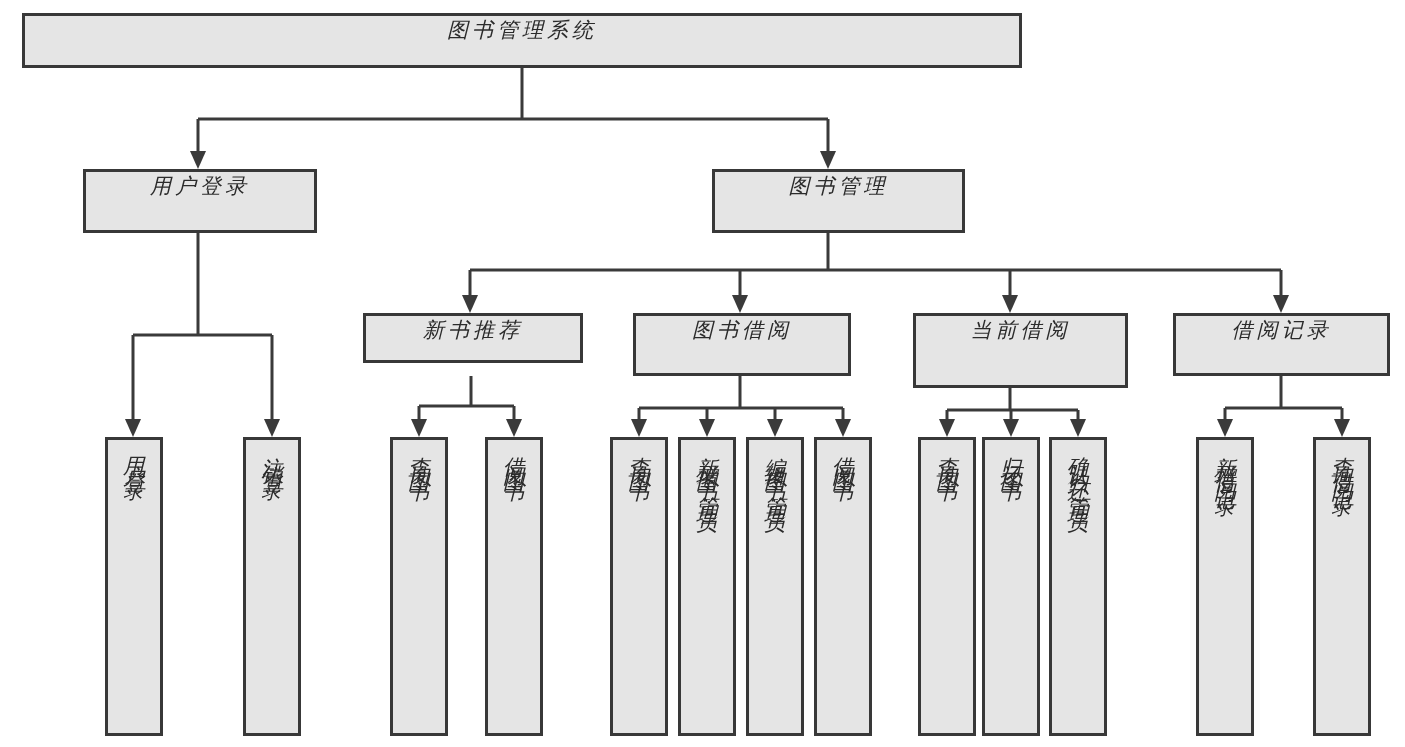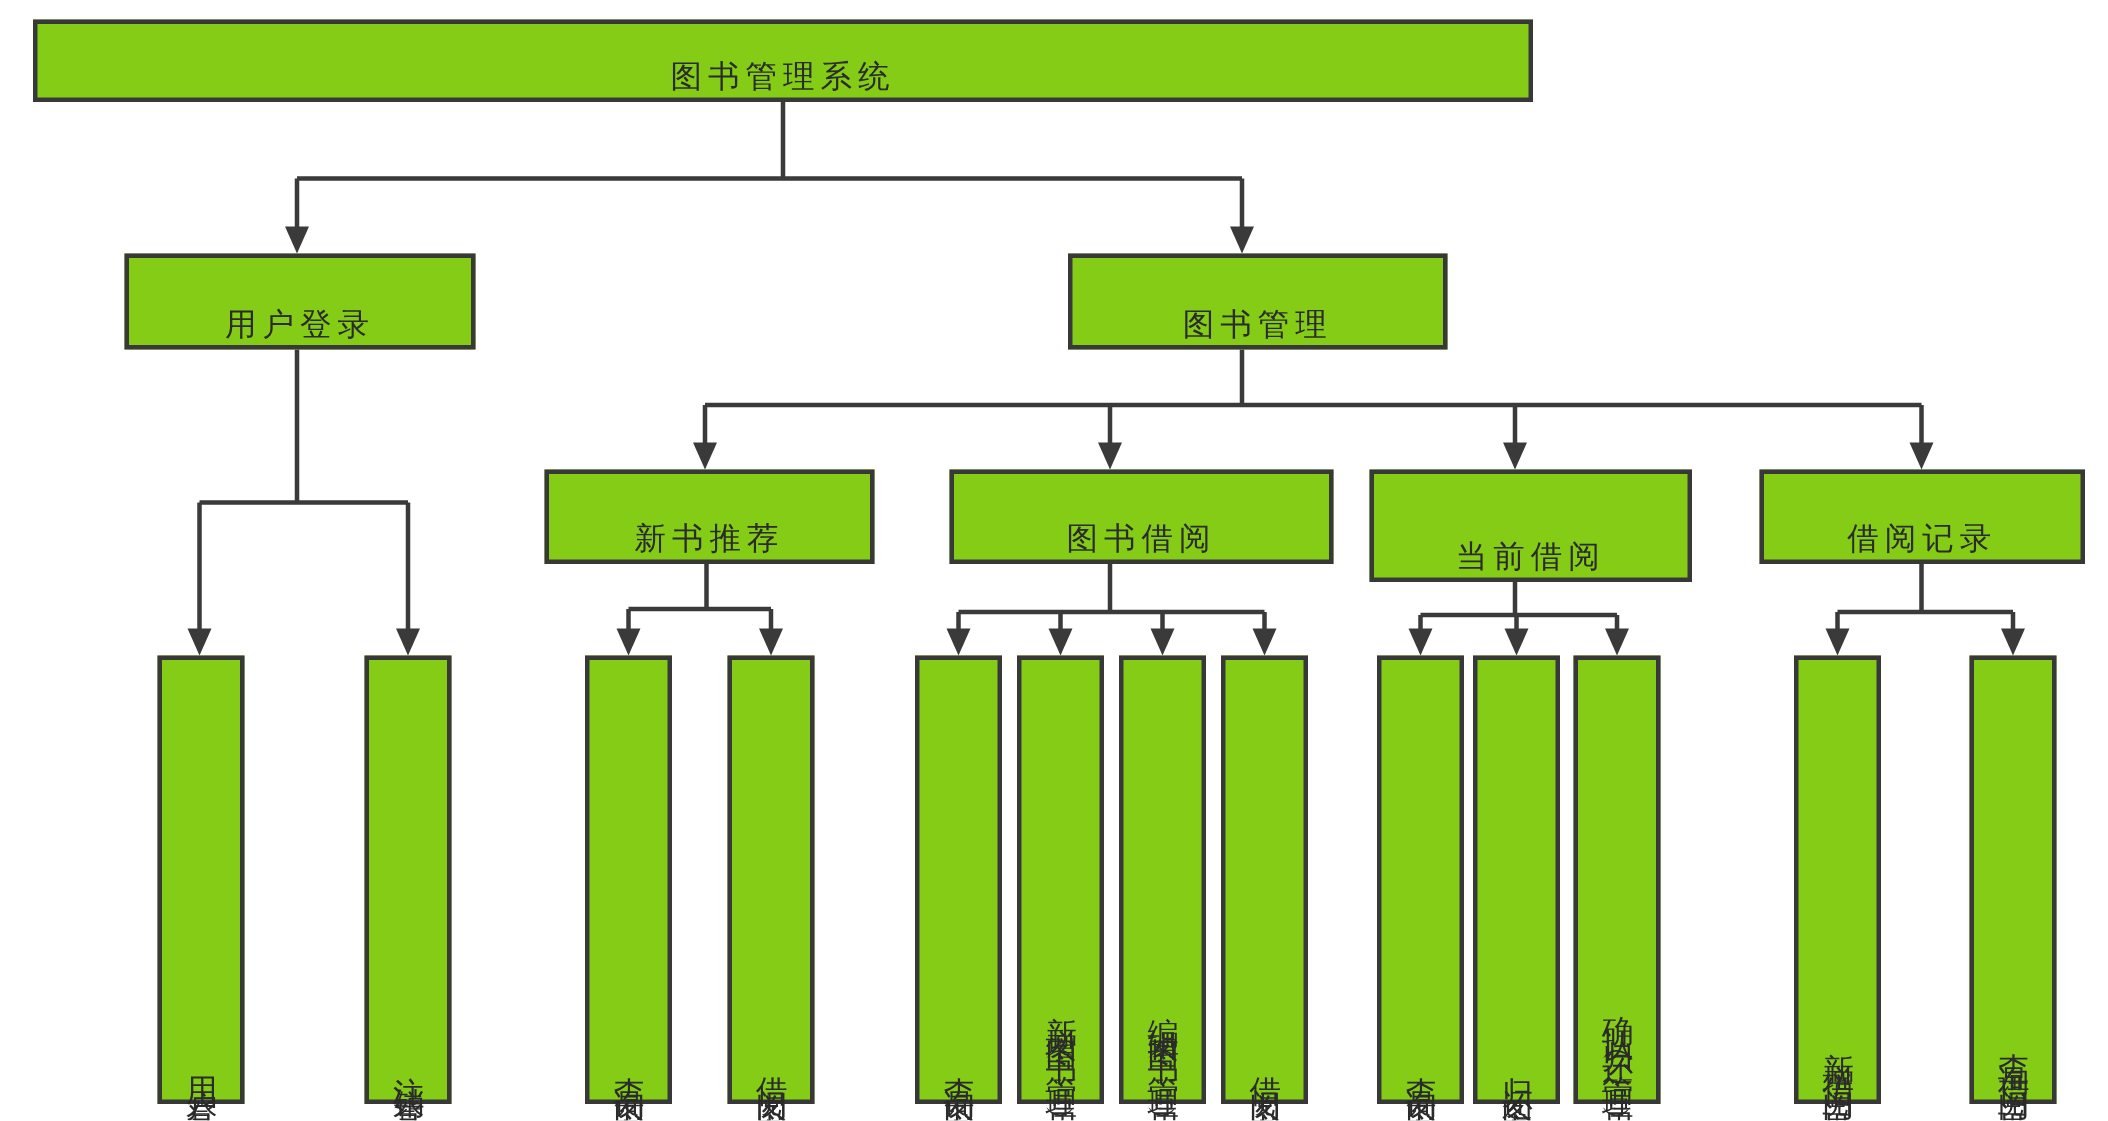--- a/index.html
+++ b/index.html
@@ -16,27 +16,28 @@
 
   .connectors {
     position: absolute;
     left: 0; top: 0;
     width: 1405px; height: 747px;
     z-index: 1;
   }
 
   .node {
     position: absolute;
-    background: #84cc16;
+    background: #e5e5e5;
     border: 3px solid #383838;
     display: flex;
-    align-items: flex-end;
+    align-items: flex-start;
     justify-content: center;
     z-index: 2;
     color: #2b2b2b;
+    font-style: italic;
   }
 
   .hbox span {
     font-size: 21px;
     letter-spacing: 4px;
     white-space: nowrap;
     color: #2b2b2b;
   }
 
   .vbox {
@@ -114,24 +115,24 @@
     <span>图书管理系统</span>
   </div>
 
   <div class="node hbox" style="left:83px;top:169px;width:234px;height:64px">
     <span>用户登录</span>
   </div>
   <div class="node hbox" style="left:712px;top:169px;width:253px;height:64px">
     <span>图书管理</span>
   </div>
 
-  <div class="node hbox" style="left:363px;top:313px;width:220px;height:63px">
+  <div class="node hbox" style="left:363px;top:313px;width:220px;height:50px">
     <span>新书推荐</span>
   </div>
-  <div class="node hbox" style="left:633px;top:313px;width:256px;height:63px">
+  <div class="node hbox" style="left:633px;top:313px;width:218px;height:63px">
     <span>图书借阅</span>
   </div>
   <div class="node hbox" style="left:913px;top:313px;width:215px;height:75px">
     <span>当前借阅</span>
   </div>
   <div class="node hbox" style="left:1173px;top:313px;width:217px;height:63px">
     <span>借阅记录</span>
   </div>
 
   <div class="node vbox" style="left:105px">

